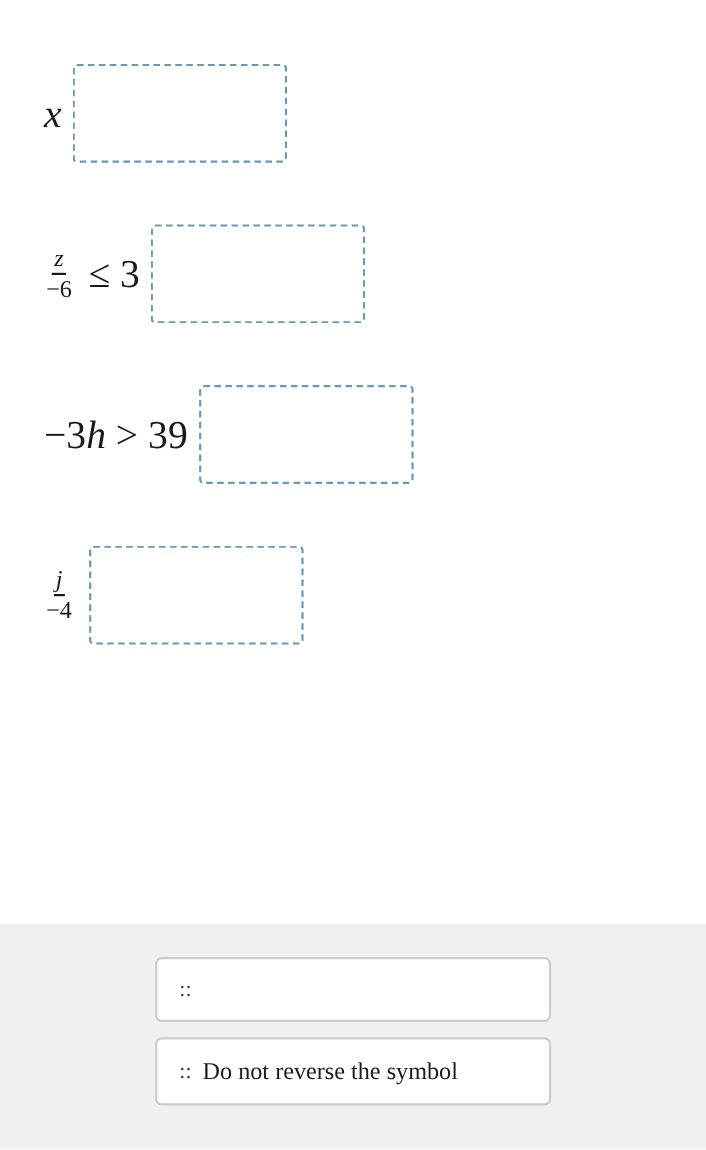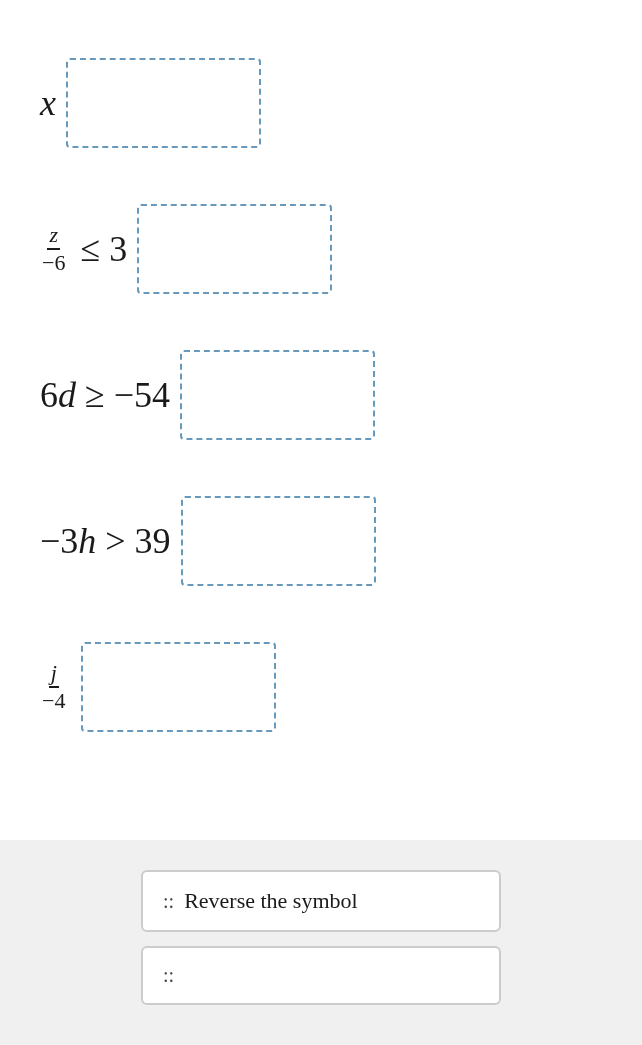--- a/index.html
+++ b/index.html
@@ -118,26 +118,20 @@
     <div class="equation-text">
       <span class="fraction">
         <span class="numerator" style="font-style: italic;">z</span>
         <span class="denominator">−6</span>
       </span>
       <span>&nbsp;≤&nbsp;3</span>
     </div>
     <div class="dashed-box"></div>
   </div>
 
-  <div class="equation-row">
-    <div class="equation-text">
-      <span>6<span style="font-style:italic;">d</span>&nbsp;≥&nbsp;−54</span>
-    </div>
-    <div class="dashed-box"></div>
-  </div>
 
   <div class="equation-row">
     <div class="equation-text">
       <span>−3<span style="font-style:italic;">h</span>&nbsp;&gt;&nbsp;39</span>
     </div>
     <div class="dashed-box"></div>
   </div>
 
   <div class="equation-row">
     <div class="equation-text">
@@ -147,18 +141,18 @@
       </span>
     </div>
     <div class="dashed-box"></div>
   </div>
 
 </div>
 
 <div class="bottom-panel">
   <button class="answer-btn">
     <span class="btn-icon">::</span>
-    <span>Reverse the symbol</span>
   </button>
   <button class="answer-btn">
     <span class="btn-icon">::</span>
+    <span>Do not reverse the symbol</span>
   </button>
 </div>
 
 </body></html>

